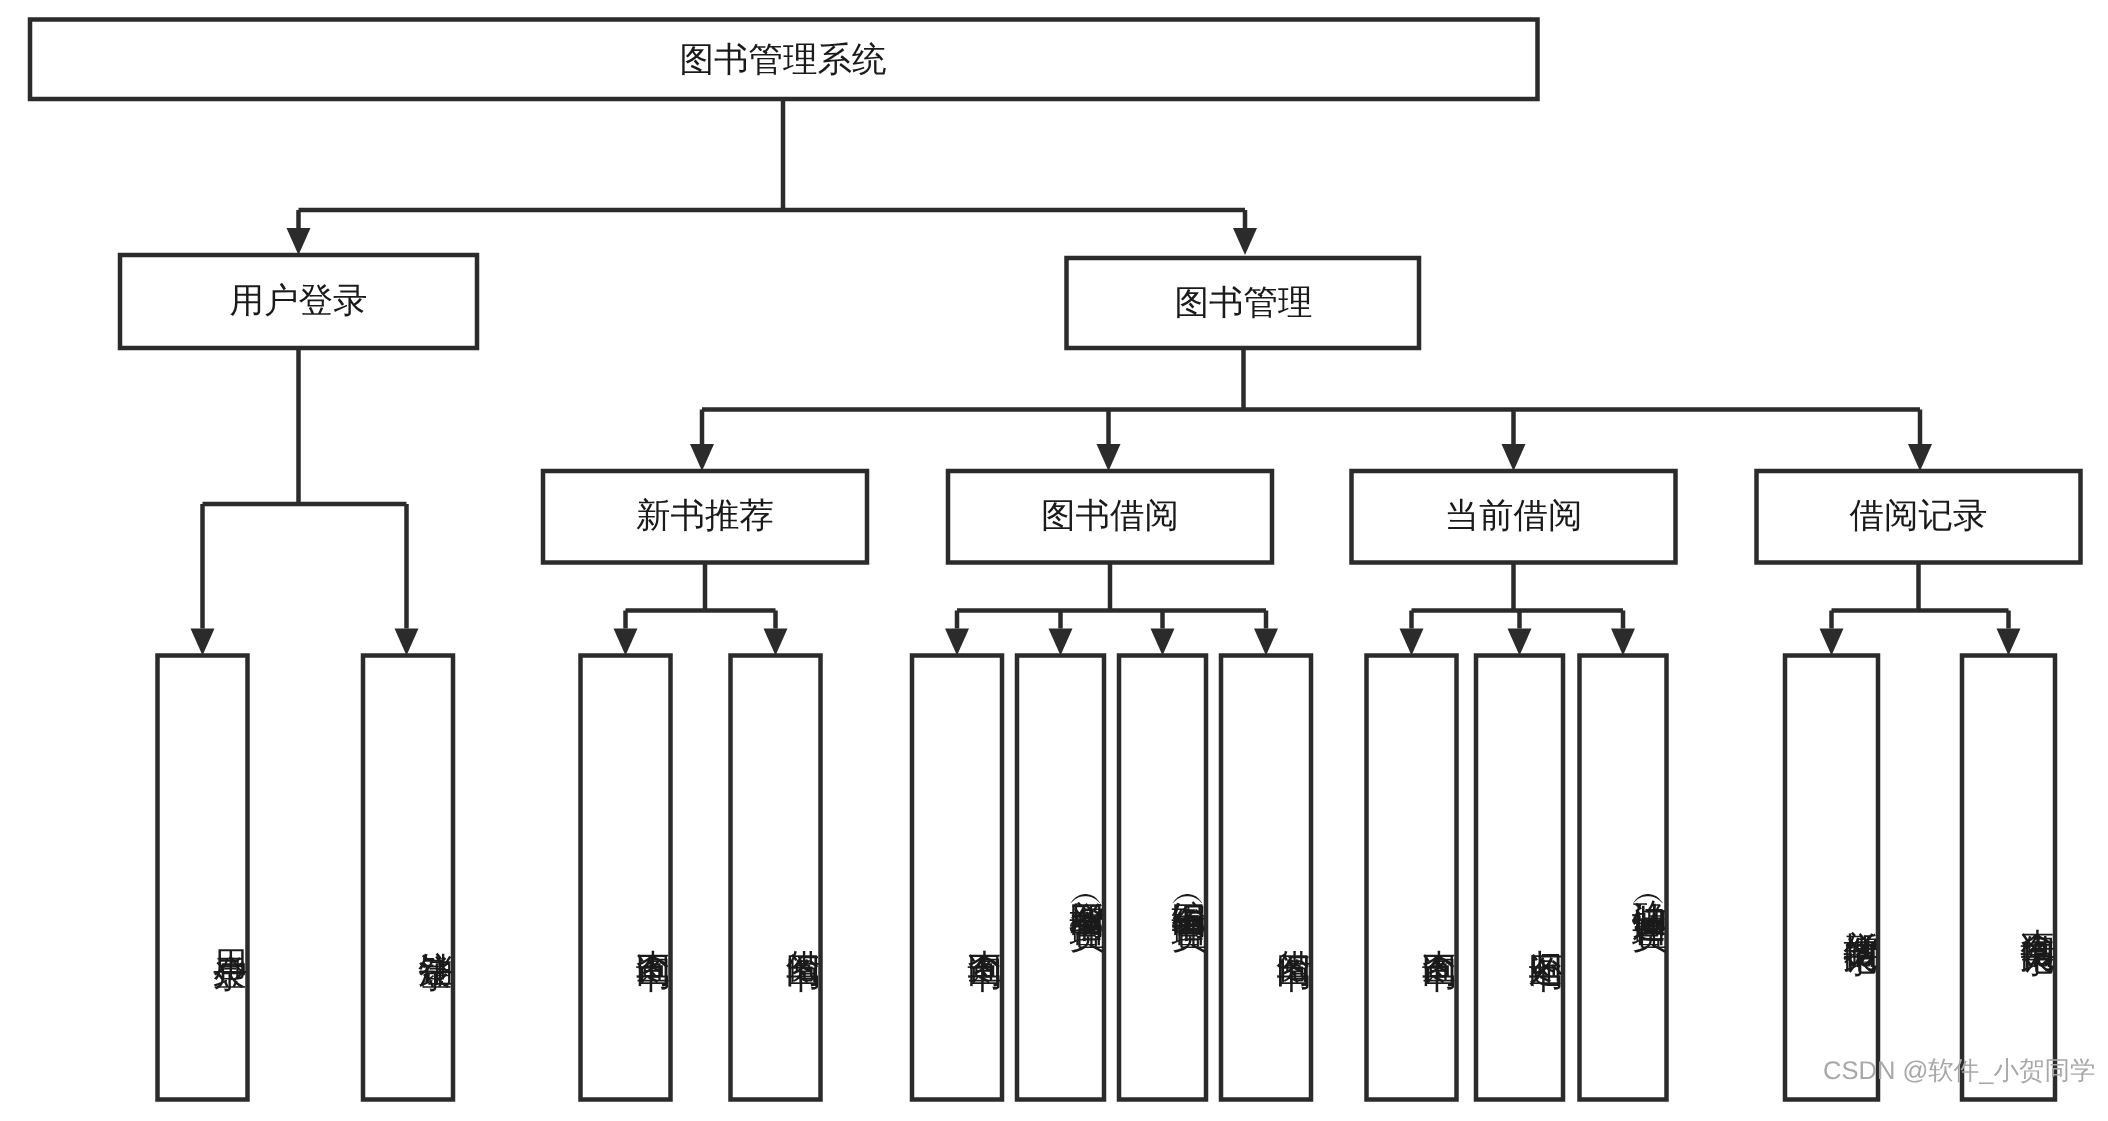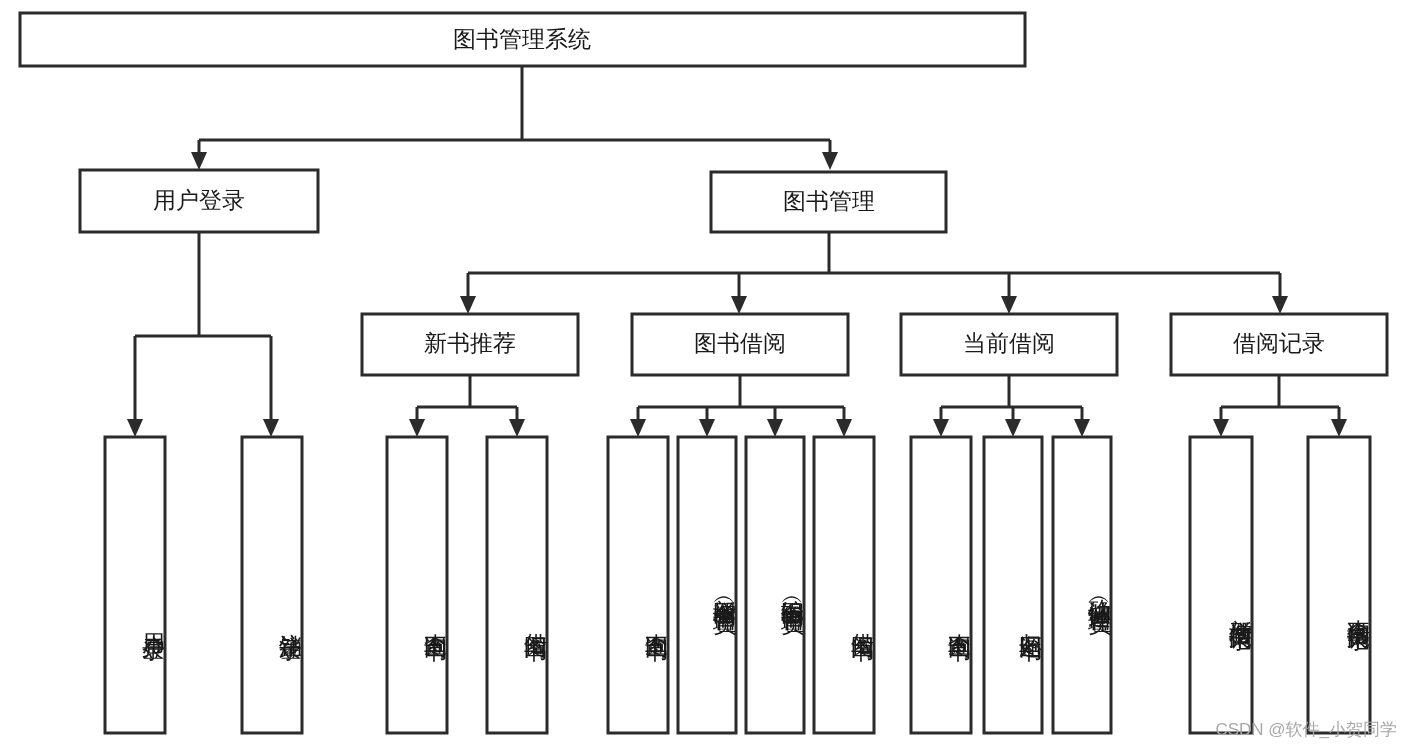--- a/index.html
+++ b/index.html
@@ -60,21 +60,21 @@
     line-height: 1;
     white-space: nowrap;
     display: flex;
     align-items: flex-start;
     justify-content: center;
     pointer-events: none;
   }
   .watermark {
     position: absolute;
     right: 8px;
-    bottom: 6px;
+    bottom: 22px;
     font-family: "Liberation Sans", "DejaVu Sans", sans-serif;
     font-size: 17px;
     color: #a8a8a8;
     white-space: nowrap;
   }
 </style>
 </head>
 <body>
 
 <div id="diagram-root">

